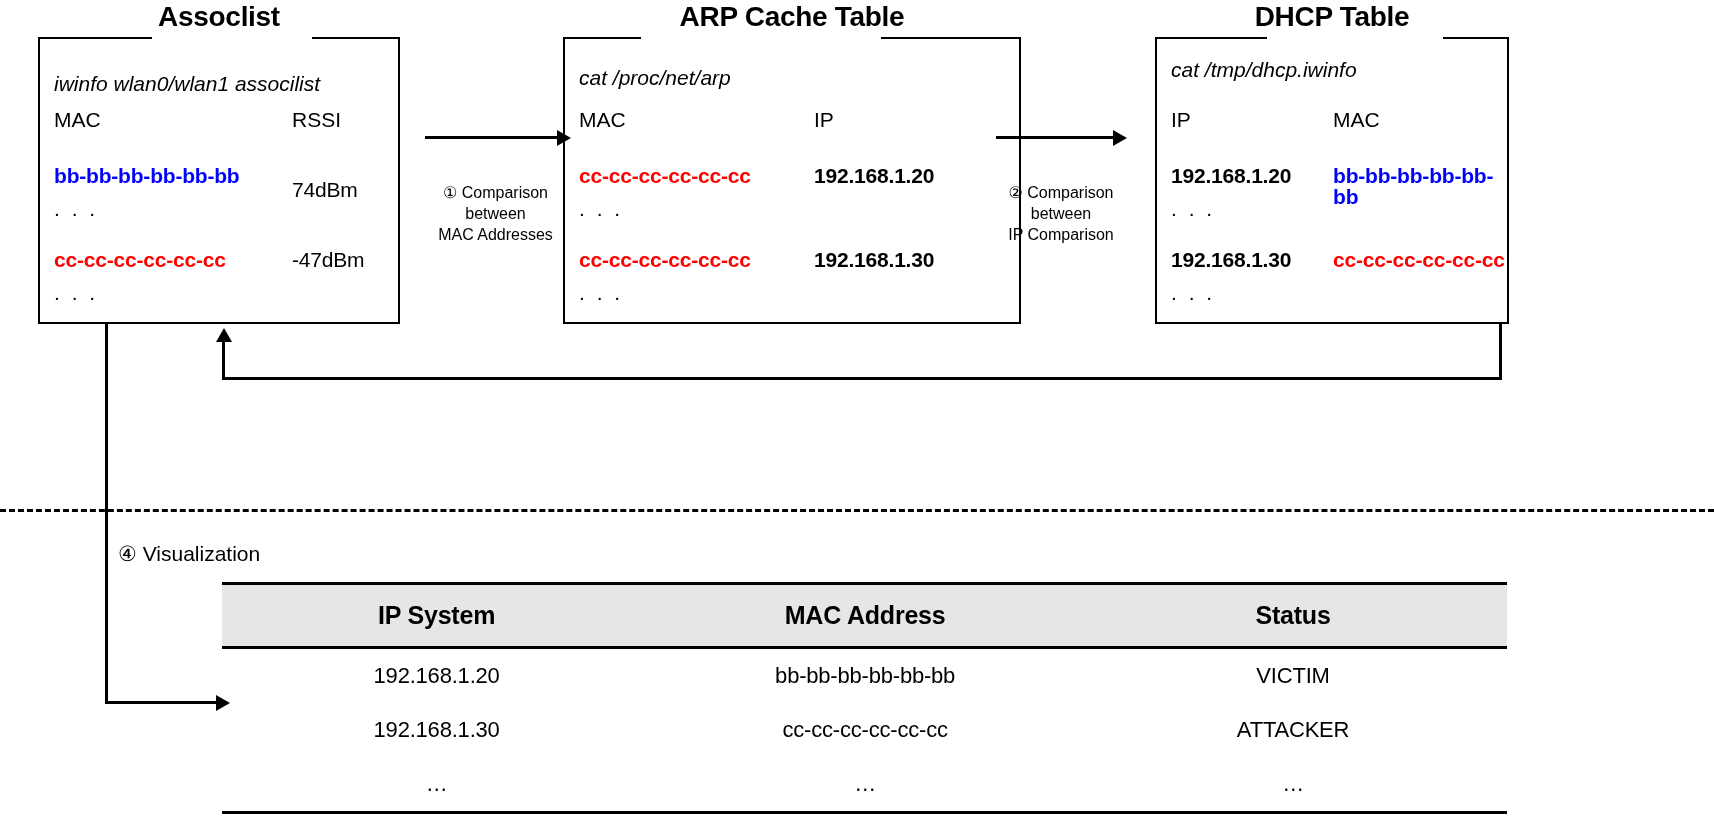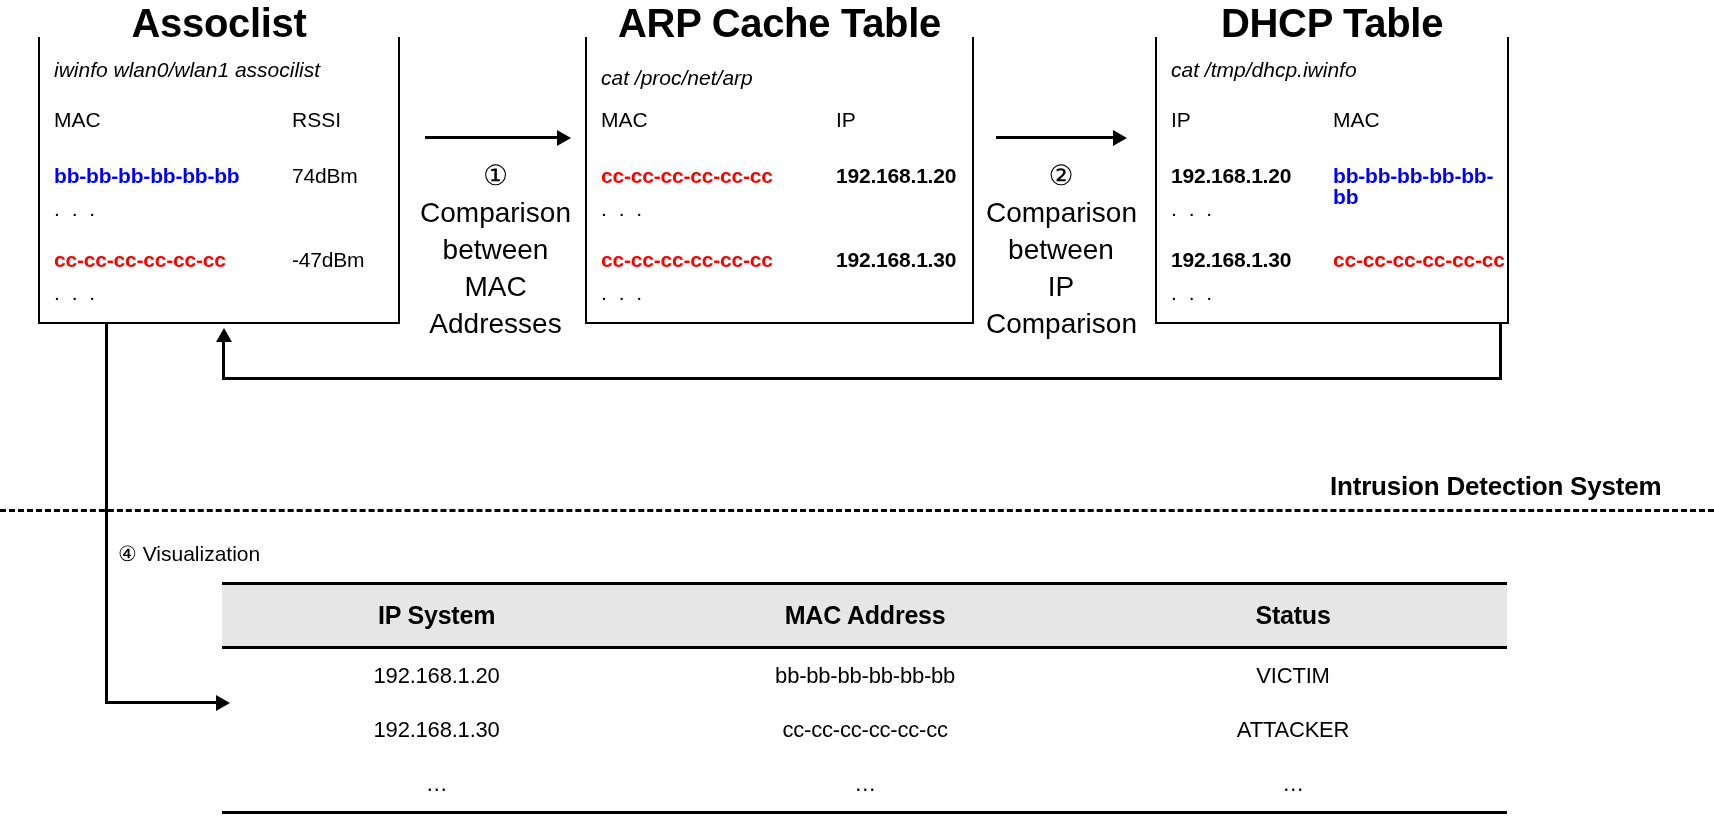--- a/index.html
+++ b/index.html
@@ -25,21 +25,21 @@
     box-sizing: border-box;
     background: #ffffff;
     border: 2.5px solid #000000;
   }
   .panel-title {
     position: absolute;
     top: -36px;
     left: 0;
     width: 100%;
     text-align: center;
-    font-size: 40px;
+    font-size: 28px;
     font-weight: bold;
     letter-spacing: -0.3px;
     background: #ffffff;
     line-height: 1;
     padding: 0 4px;
     box-sizing: border-box;
   }
   
   .title-notch {
     position: absolute;
@@ -90,23 +90,24 @@
   .arrow-up {
     position: absolute;
     width: 0; height: 0;
     border-left: 8px solid transparent;
     border-right: 8px solid transparent;
     border-bottom: 14px solid #000000;
   }
 
   .step-label {
     position: absolute;
-    font-size: 28px;
+    font-size: 16px;
     line-height: 1.32;
     text-align: center;
+    margin-top: 24px;
   }
   .step-inline {
     position: absolute;
     font-size: 21px;
     line-height: 1;
   }
 
   
   .dashed-divider {
     position: absolute;
@@ -148,34 +149,34 @@
   .rtable tr.last td { border-bottom: 3px solid #000000; }
 </style>
 </head>
 <body>
 
 <div id="canvas">
 
   <div class="panel" style="left:38px; top:37px; width:362px; height:287px;">
     <div class="title-notch" style="left:112px; width:160px;"></div>
     <div class="panel-title">Assoclist</div>
-    <div class="cmd" style="left:14px; top:20px;text-align:right;">iwinfo wlan0/wlan1 associlist</div>
+    <div class="cmd" style="left:14px; top:34px;text-align:right;">iwinfo wlan0/wlan1 associlist</div>
     <div class="colhead" style="left:14px; top:70px;">MAC</div>
     <div class="colhead" style="left:252px; top:70px;text-align:right;">RSSI</div>
 
     <div class="row-val mac-blue" style="left:14px; top:126px;">bb-bb-bb-bb-bb-bb</div>
-    <div class="row-val plain" style="left:252px; top:126px;">74dBm</div>
+    <div class="row-val plain" style="left:252px; top:140px;">74dBm</div>
     <div class="dots" style="left:14px; top:159px;">. . .</div>
 
     <div class="row-val mac-red" style="left:14px; top:210px;">cc-cc-cc-cc-cc-cc</div>
     <div class="row-val plain" style="left:252px; top:210px;">-47dBm</div>
     <div class="dots" style="left:14px; top:243px;">. . .</div>
   </div>
 
-  <div class="panel" style="left:585px; top:37px; width:389px; height:287px;">
+  <div class="panel" style="left:563px; top:37px; width:458px; height:287px;">
     <div class="title-notch" style="left:76px; width:240px;"></div>
     <div class="panel-title">ARP Cache Table</div>
     <div class="cmd" style="left:14px; top:20px;margin-top:8px;">cat /proc/net/arp</div>
     <div class="colhead" style="left:14px; top:70px;">MAC</div>
     <div class="colhead" style="left:249px; top:70px;">IP</div>
 
     <div class="row-val mac-red" style="left:14px; top:126px;">cc-cc-cc-cc-cc-cc</div>
     <div class="row-val" style="left:249px; top:126px;">192.168.1.20</div>
     <div class="dots" style="left:14px; top:159px;">. . .</div>
 
@@ -214,21 +215,20 @@
     <span>② Comparison</span><br>
     <span>between</span><br>
     <span>IP Comparison</span>
   </div>
 
   <div class="hline" style="left:222px; top:377px; width:1280px;"></div>
   <div class="vline" style="left:1499px; top:324px; height:56px;"></div>
   <div class="vline" style="left:222px; top:341px; height:39px;"></div>
   <div class="arrow-up" style="left:216px; top:328px;"></div>
 
-  <div class="sys-label" style="left:1330px; top:473px;">Intrusion Detection System</div>
   <div class="dashed-divider" style="left:0px; top:509px; width:1714px;"></div>
 
   <div class="vline" style="left:105px; top:324px; height:380px;"></div>
   <div class="hline" style="left:105px; top:701px; width:115px;"></div>
   <div class="arrow-right" style="left:216px; top:695px;"></div>
   <div class="step-inline" style="left:118px; top:543px;">④ Visualization</div>
 
   <table class="rtable" style="left:222px; top:582px; width:1285px;">
     <thead>
       <tr>

